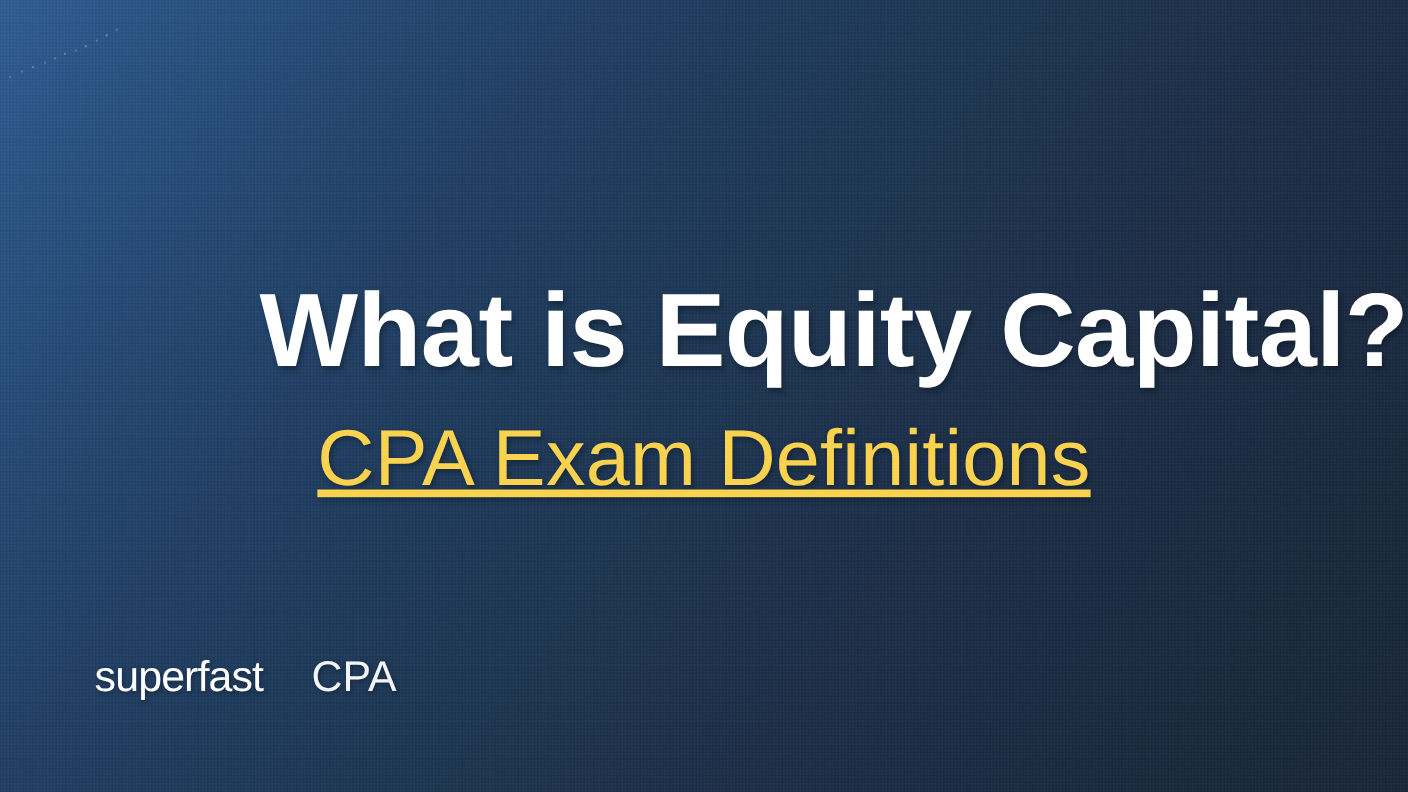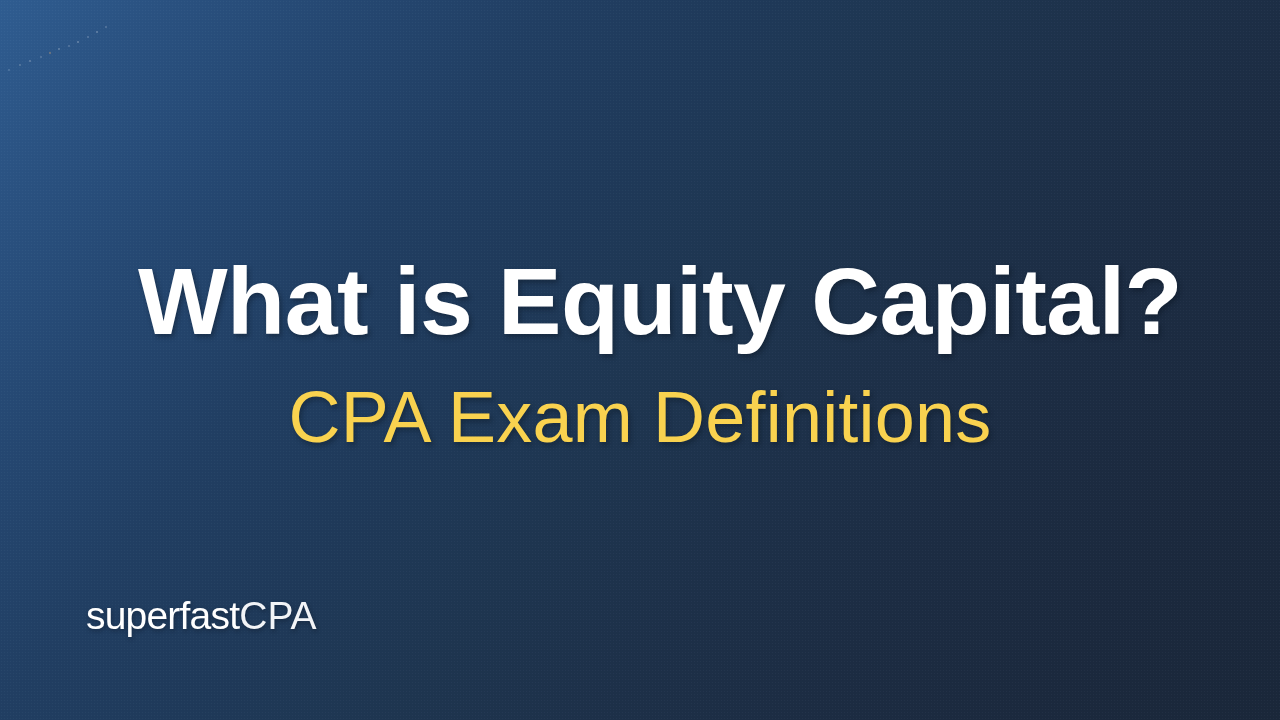--- a/index.html
+++ b/index.html
@@ -54,21 +54,21 @@
   #content {
     position: absolute;
     inset: 0;
   }
 
   .title {
     position: absolute;
     left: 0;
     right: 0;
     top: 252px;
-    text-align: center;
+    text-align: right;
     color: #ffffff;
     font-size: 95px;
     font-weight: 700;
     letter-spacing: -0.5px;
     line-height: 1.05;
     white-space: nowrap;
     text-shadow: 2px 3px 5px rgba(9,18,30,0.42);
     margin-left: 40px;
   }
 
@@ -78,40 +78,42 @@
     right: 0;
     top: 380px;
     text-align: center;
     color: #f9d24f;
     font-size: 72px;
     font-weight: 500;
     letter-spacing: 0.2px;
     line-height: 1.05;
     white-space: nowrap;
     text-shadow: 2px 3px 5px rgba(9,18,30,0.38);
+    text-decoration: underline;
   }
 
   .logo {
     position: absolute;
     left: 86px;
     top: 596px;
     font-size: 39px;
     line-height: 1;
     white-space: nowrap;
     text-shadow: 1px 2px 4px rgba(9,18,30,0.40);
   }
   .logo-bold {
     color: #ffffff;
     font-weight: 400;
     letter-spacing: -0.8px;
   }
   .logo-light {
     color: #f2f4f7;
     font-weight: 300;
     letter-spacing: 0px;
+    margin-left: 44px;
   }
 </style>
 </head>
 <body>
 
 <div id="slide">
 
   <div id="texture"></div>
 
   <svg id="corner-dots" viewBox="0 0 130 60" xmlns="http://www.w3.org/2000/svg" aria-hidden="true">

